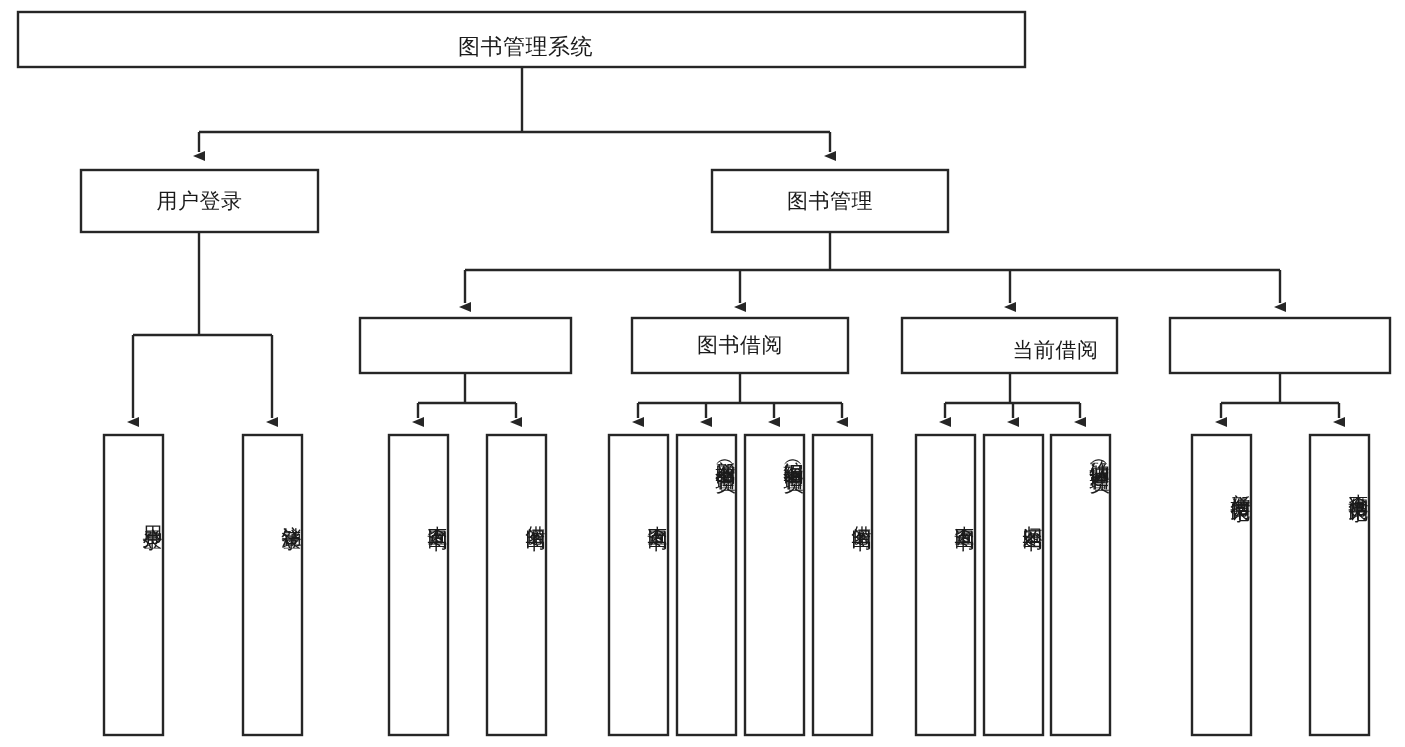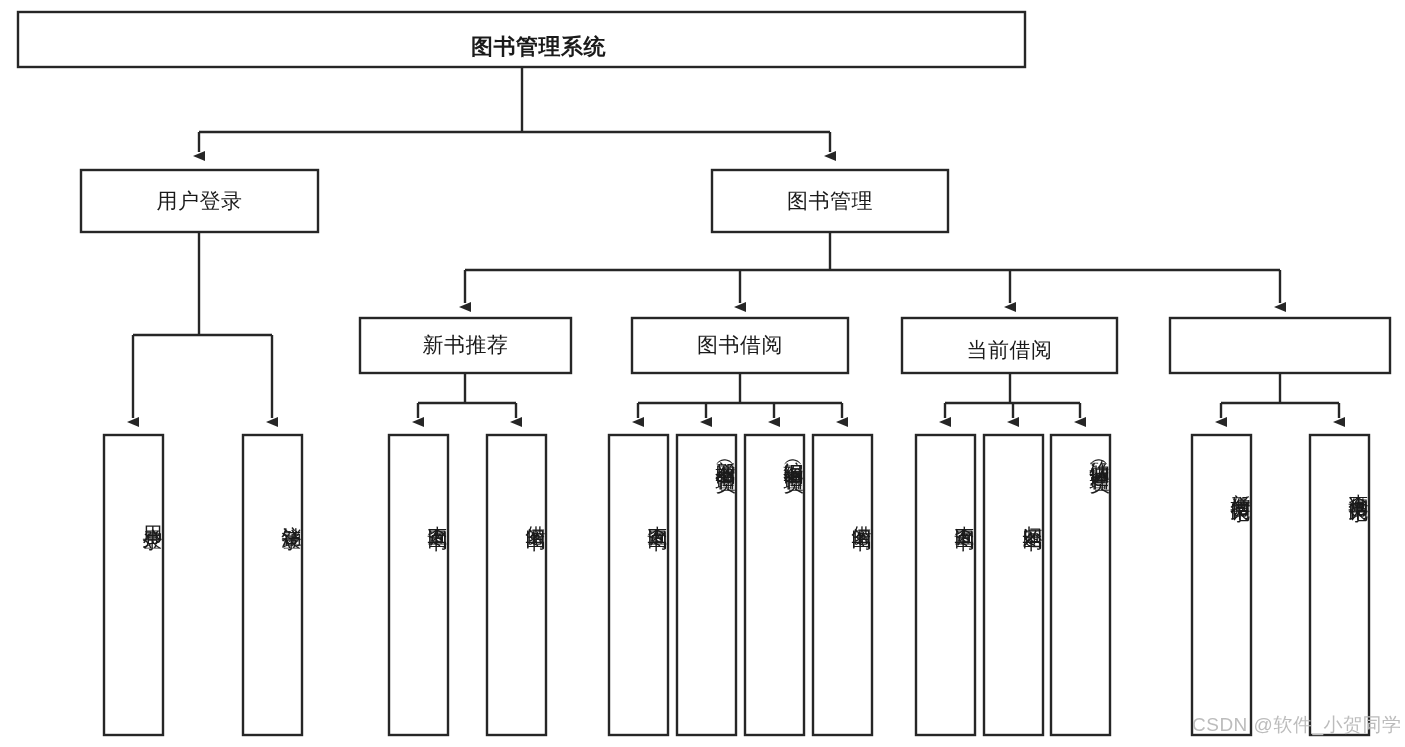--- a/index.html
+++ b/index.html
@@ -154,42 +154,40 @@
     <rect class="node-box" x="813" y="435" width="59" height="300"></rect>
 
     <rect class="node-box" x="916" y="435" width="59" height="300"></rect>
     <rect class="node-box" x="984" y="435" width="59" height="300"></rect>
     <rect class="node-box" x="1051" y="435" width="59" height="300"></rect>
 
     <rect class="node-box" x="1192" y="435" width="59" height="300"></rect>
     <rect class="node-box" x="1310" y="435" width="59" height="300"></rect>
   </svg>
 
-  <div class="node-label root-label" style="left:35px; top:12px; width:1007px; height:70px;font-weight:bold;">图书管理系统</div>
+  <div class="node-label root-label" style="left:22px; top:12px; width:1007px; height:70px;">图书管理系统</div>
 
   <div class="node-label" style="left:81px; top:170px; width:237px; height:62px;">用户登录</div>
   <div class="node-label" style="left:712px; top:170px; width:236px; height:62px;text-align:right;">图书管理</div>
 
-  <div class="node-label" style="left:360px; top:318px; width:211px; height:55px;">新书推荐</div>
   <div class="node-label" style="left:632px; top:318px; width:216px; height:55px;border-radius:16px;">图书借阅</div>
-  <div class="node-label" style="left:902px; top:318px; width:215px; height:64px;">当前借阅</div>
+  <div class="node-label" style="left:902px; top:318px; width:215px; height:64px;padding-left:46px;">当前借阅</div>
 
   <div class="leaf-label" style="left:104px; top:510px; width:59px;">用户登录</div>
   <div class="leaf-label" style="left:243px; top:510px; width:59px;">注销登录</div>
 
   <div class="leaf-label" style="left:389px; top:510px; width:59px;">查询图书</div>
   <div class="leaf-label" style="left:487px; top:510px; width:59px;">借阅图书</div>
 
   <div class="leaf-label" style="left:609px; top:510px; width:59px;">查询图书</div>
   <div class="leaf-label" style="left:677px; top:445px; width:59px;">新增图书（管理员）</div>
   <div class="leaf-label" style="left:745px; top:445px; width:59px;">编辑图书（管理员）</div>
   <div class="leaf-label" style="left:813px; top:510px; width:59px;">借阅图书</div>
 
   <div class="leaf-label" style="left:916px; top:510px; width:59px;">查询图书</div>
   <div class="leaf-label" style="left:984px; top:510px; width:59px;">归还图书</div>
   <div class="leaf-label" style="left:1051px; top:445px; width:59px;">确认归还（管理员）</div>
 
   <div class="leaf-label" style="left:1192px; top:478px; width:59px;">新增借阅记录</div>
   <div class="leaf-label" style="left:1310px; top:478px; width:59px;">查询借阅记录</div>
 
-  <div class="watermark" style="left:1192px; top:712px;">CSDN @软件_小贺同学</div>
 
 </div>
 
 </body></html>

